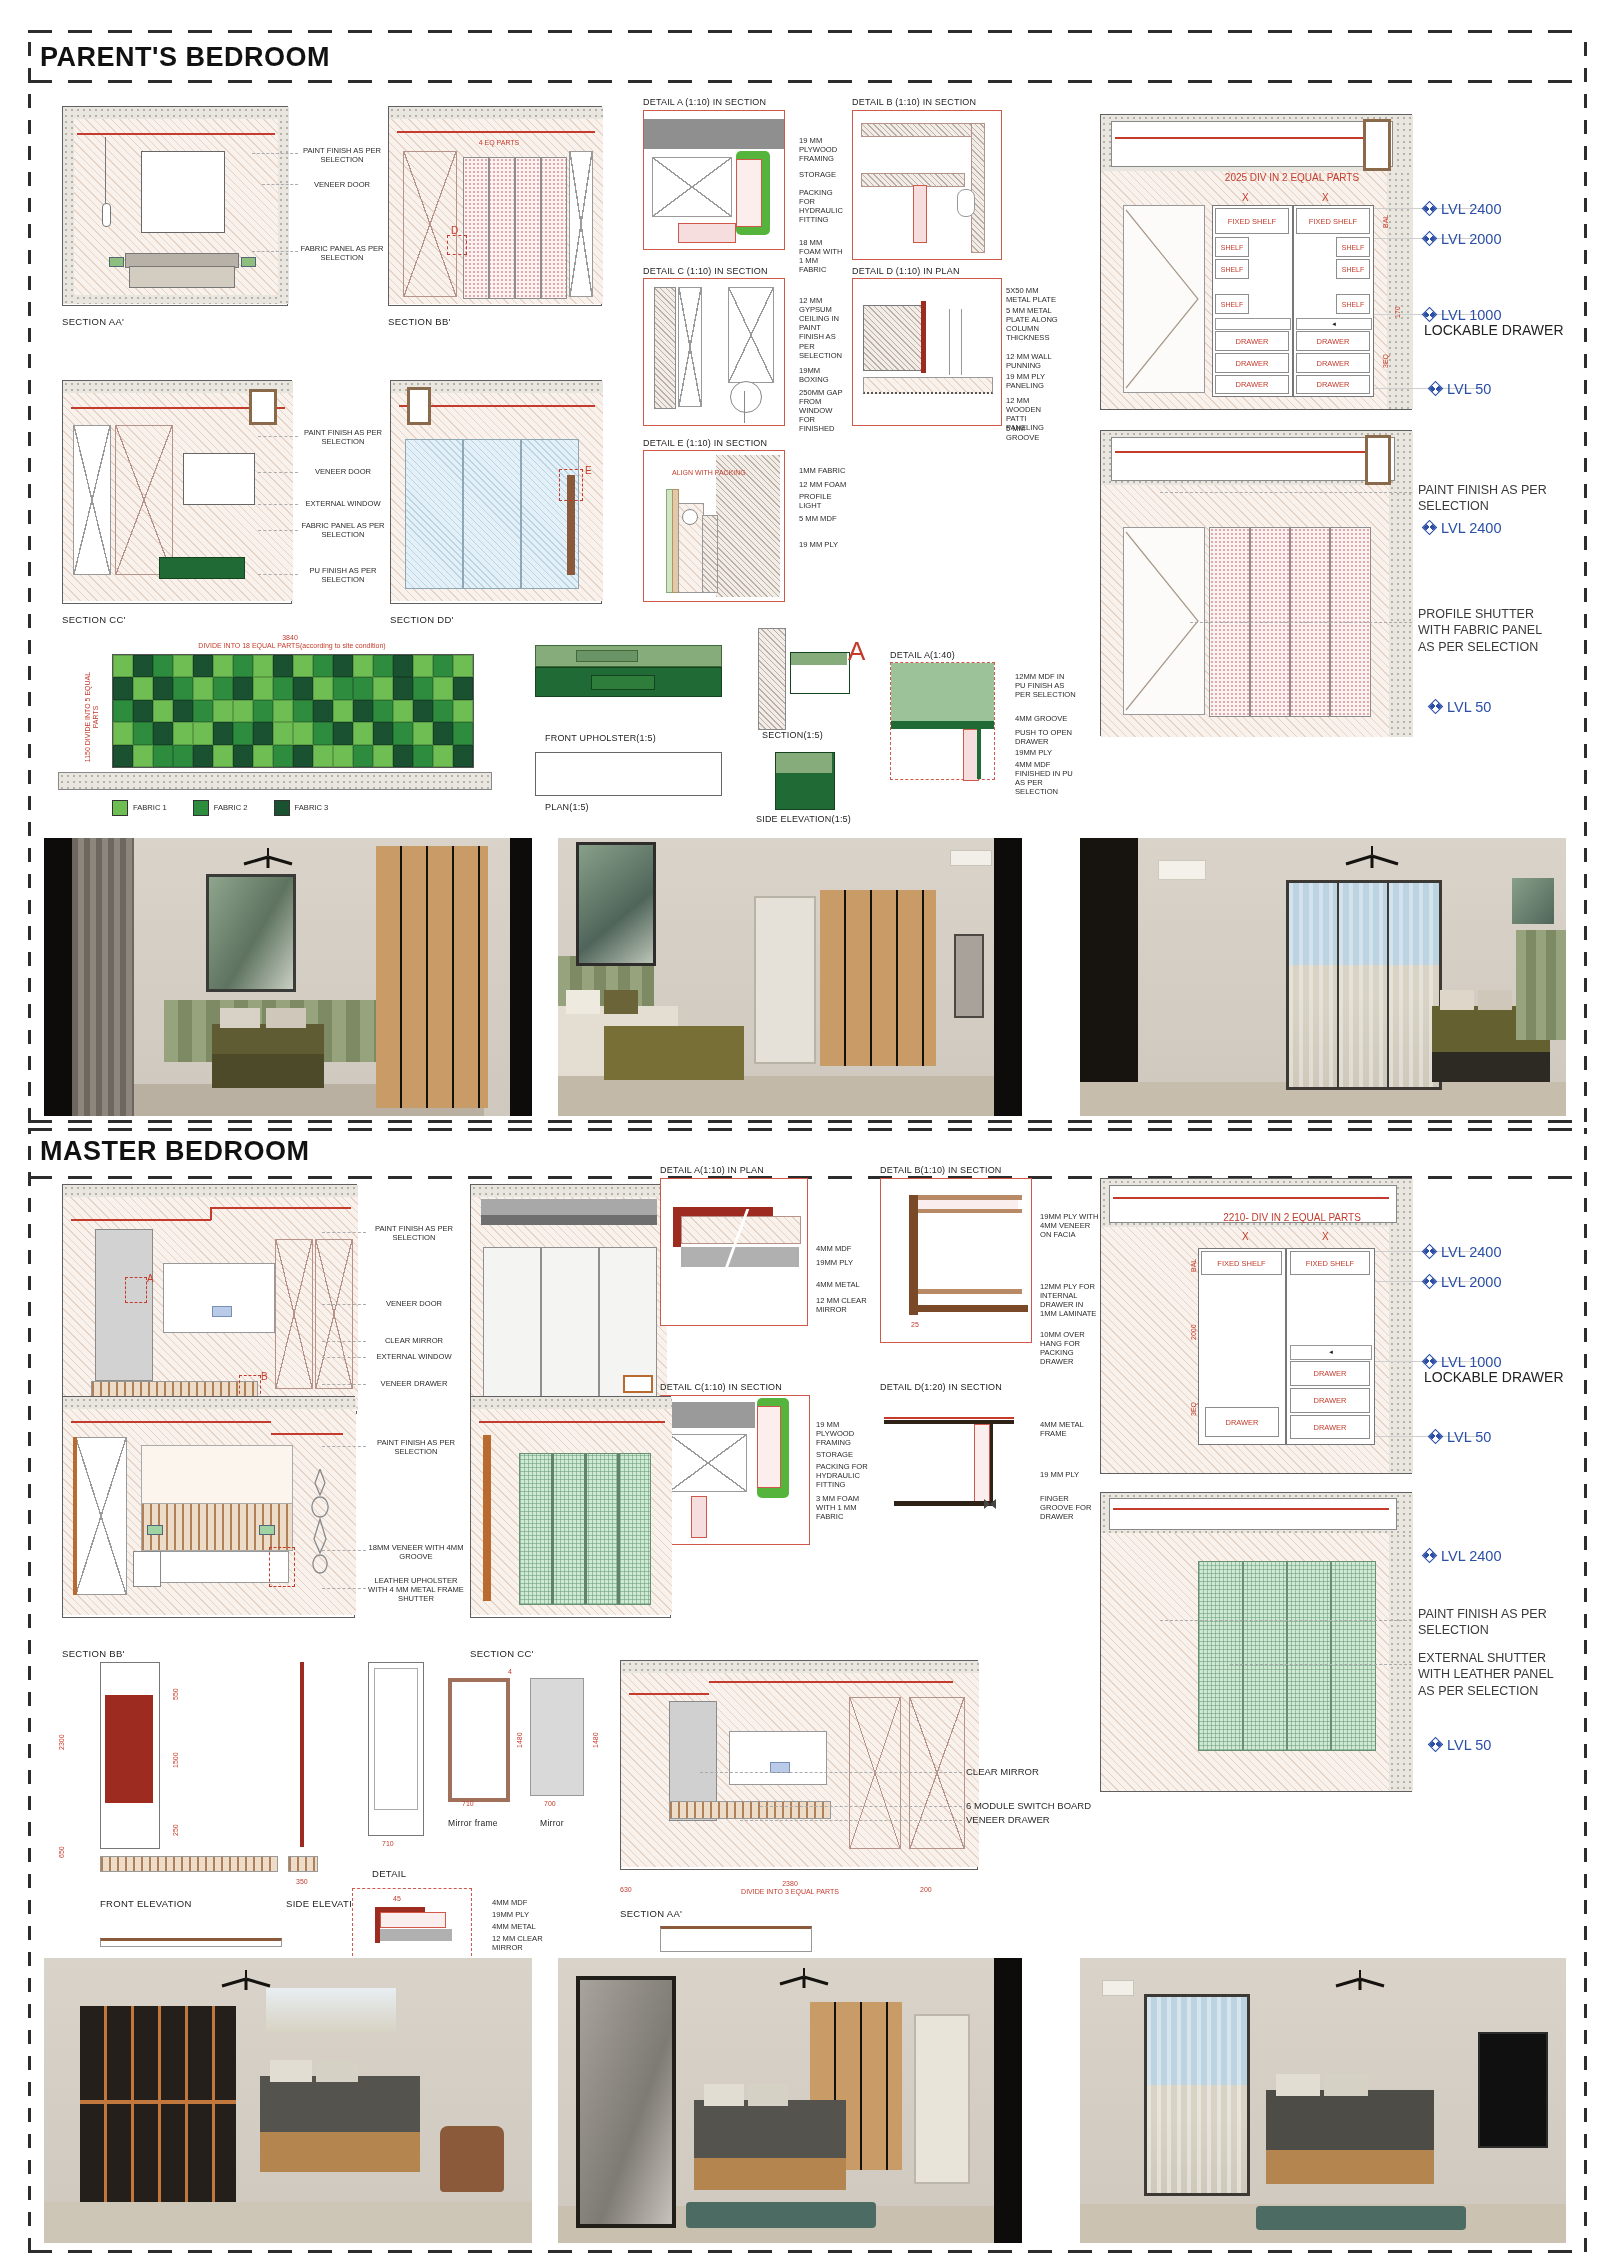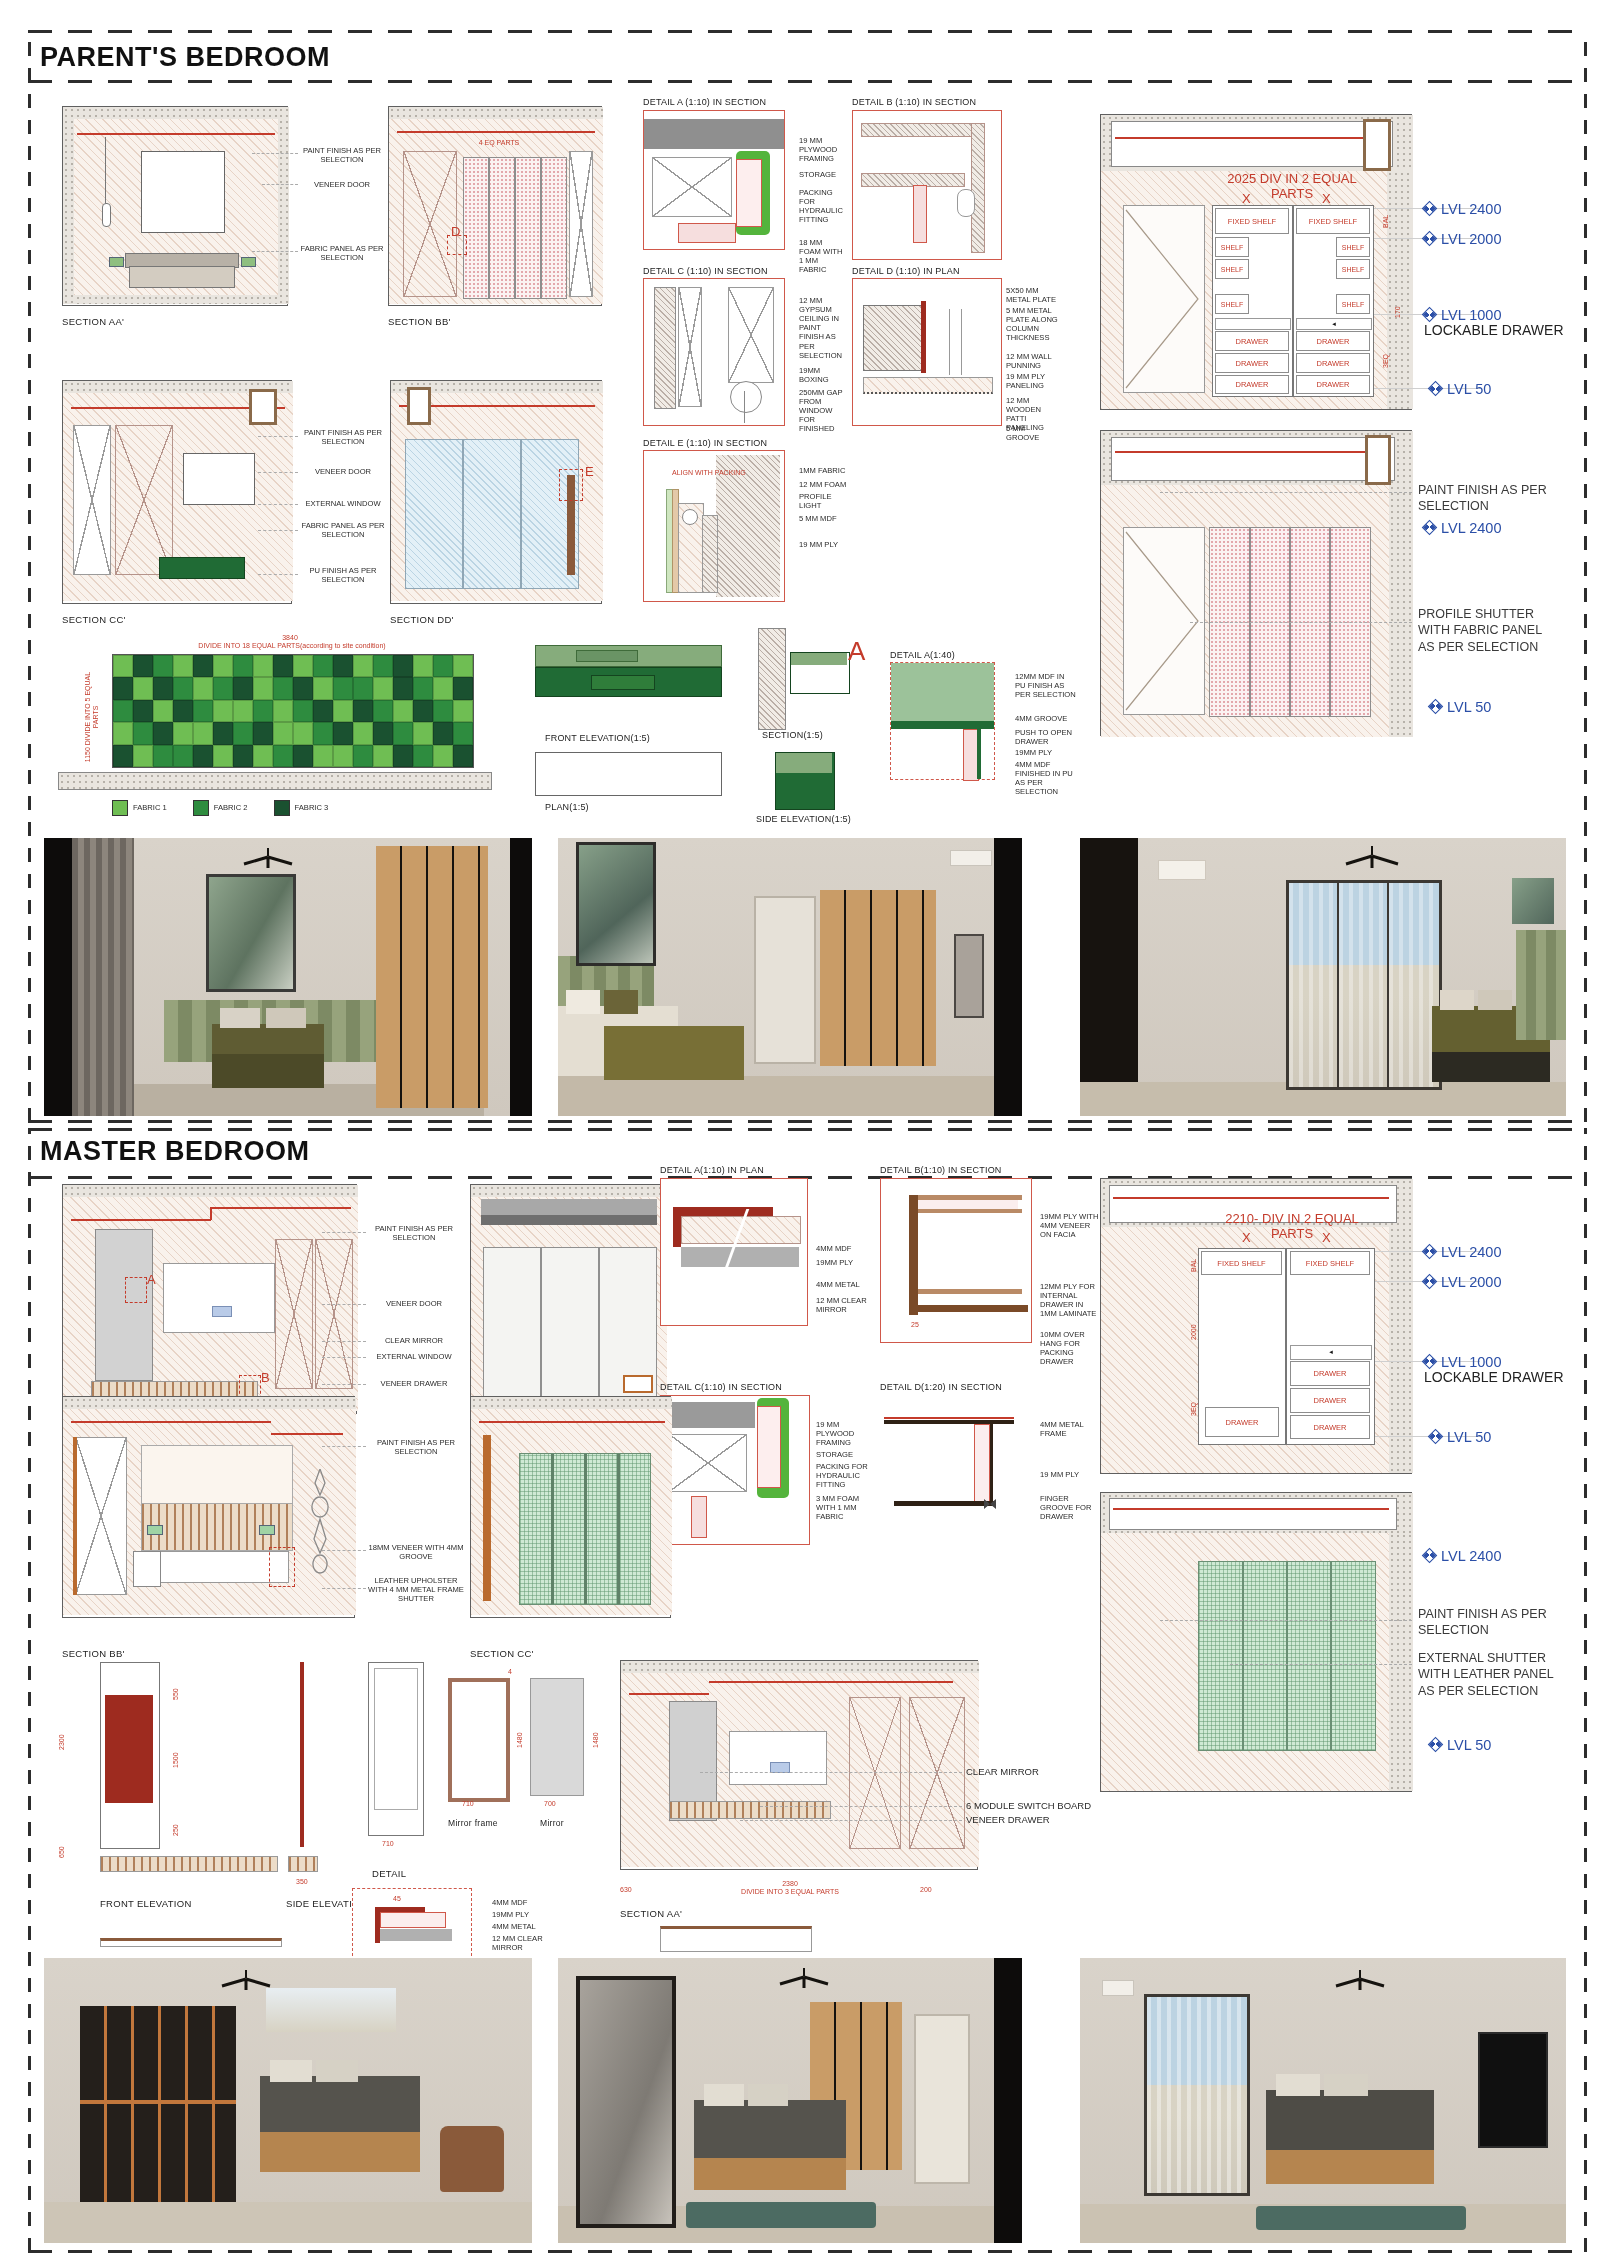--- a/index.html
+++ b/index.html
@@ -19,21 +19,21 @@
   .tri{box-sizing:border-box;border:1px solid #b5938a;background:linear-gradient(to bottom right,transparent calc(50% - .6px),#b5938a calc(50% - .6px) calc(50% + .6px),transparent calc(50% + .6px)),linear-gradient(to top right,transparent calc(50% - .6px),#b5938a calc(50% - .6px) calc(50% + .6px),transparent calc(50% + .6px))}
   .redline{background:var(--red);height:1.5px}
   .dashH{height:2.5px;background:repeating-linear-gradient(90deg,#2d2d2d 0 24px,transparent 24px 40px)}
   .dashV{width:2.5px;background:repeating-linear-gradient(0deg,#2d2d2d 0 14px,transparent 14px 26px)}
   .ttl{font-size:27px;font-weight:800;color:#111;letter-spacing:.5px}
   .lbl{font-size:9.5px;color:#1c1c1c;letter-spacing:.3px}
   .dt{font-size:9px;color:#1c1c1c;letter-spacing:.2px}
   .co{font-size:7.6px;color:#2a2a2a;line-height:1.2}
   .cob{font-size:12.5px;color:#3a3a3a;line-height:1.3}
   .rd{color:var(--red);font-size:7px;line-height:1.15}
-  .rd8{color:var(--red);font-size:13px;line-height:1.15}
+  .rd8{color:var(--red);font-size:10px;line-height:1.15}
   .lvl{font-size:14.5px;color:var(--blue)}
   .rot{transform:rotate(-90deg);transform-origin:left top}
   .ldr{border-top:1px dashed #ababab;height:0}
   .lgray{background:#cfcfcf;height:1px}
   .cell{position:absolute;border:1px solid #8d8d8d;background:#fff;display:flex;align-items:center;justify-content:center;color:var(--red);box-sizing:border-box;text-align:center}
   .flag{display:inline-block;width:9px;height:9px;background:conic-gradient(var(--blue) 0 25%,#fff 25% 50%,var(--blue) 50% 75%,#fff 75%);border:1px solid var(--blue);transform:rotate(45deg);margin-right:6px}
   .grid18{display:grid;grid-template-columns:repeat(18,1fr);grid-auto-rows:1fr;border:1px solid #555}
   .gcell{border:.5px solid rgba(0,0,0,.18)}
   .f0{background:var(--fabric1)} .f1{background:var(--fabric2)} .f2{background:var(--fabric3)}
   .render{overflow:hidden;background:linear-gradient(#d9d3ca,#cfc8be)}
@@ -386,21 +386,21 @@
         <span class="co">FABRIC 3</span>
       </div>
   </div>
 
   <div class="a" style="left:535px;top:645px;width:185px;height:20px;background:var(--cl);border:1px solid #3f6b3a">
       <div class="a" style="left:40px;top:4px;width:60px;height:10px;background:#6a9465;border:1px solid #3f6b3a"></div>
     </div>
   <div class="a" style="left:535px;top:667px;width:185px;height:28px;background:var(--cd);border:1px solid #14441f">
       <div class="a" style="left:55px;top:7px;width:62px;height:13px;background:#2f7d3a;border:1px solid #14441f"></div>
     </div>
-  <div class="a dt" style="left:545px;top:733px">FRONT ELEVATION(1:5)</div>
+  <div class="a dt" style="left:545px;top:733px">FRONT UPHOLSTER(1:5)</div>
   <div class="a" style="left:535px;top:752px;width:185px;height:42px;background:#fff;border:1.5px solid #666"></div>
   <div class="a dt" style="left:545px;top:802px">PLAN(1:5)</div>
   <div class="a hat2" style="left:758px;top:628px;width:26px;height:100px;border:1px solid #888"></div>
   <div class="a" style="left:790px;top:652px;width:58px;height:40px;background:#fff;border:1.5px solid #14441f">
       <div class="a" style="left:0;top:0;width:56px;height:12px;background:var(--cl)"></div>
     </div>
   <div class="a" style="left:848px;top:636px;font-size:26px;color:var(--red);font-weight:400">A</div>
   <div class="a dt" style="left:762px;top:730px">SECTION(1:5)</div>
   <div class="a" style="left:775px;top:752px;width:58px;height:56px;background:var(--cd);border:1px solid #14441f">
       <div class="a" style="left:0;top:0;width:56px;height:20px;background:var(--cl)"></div>

